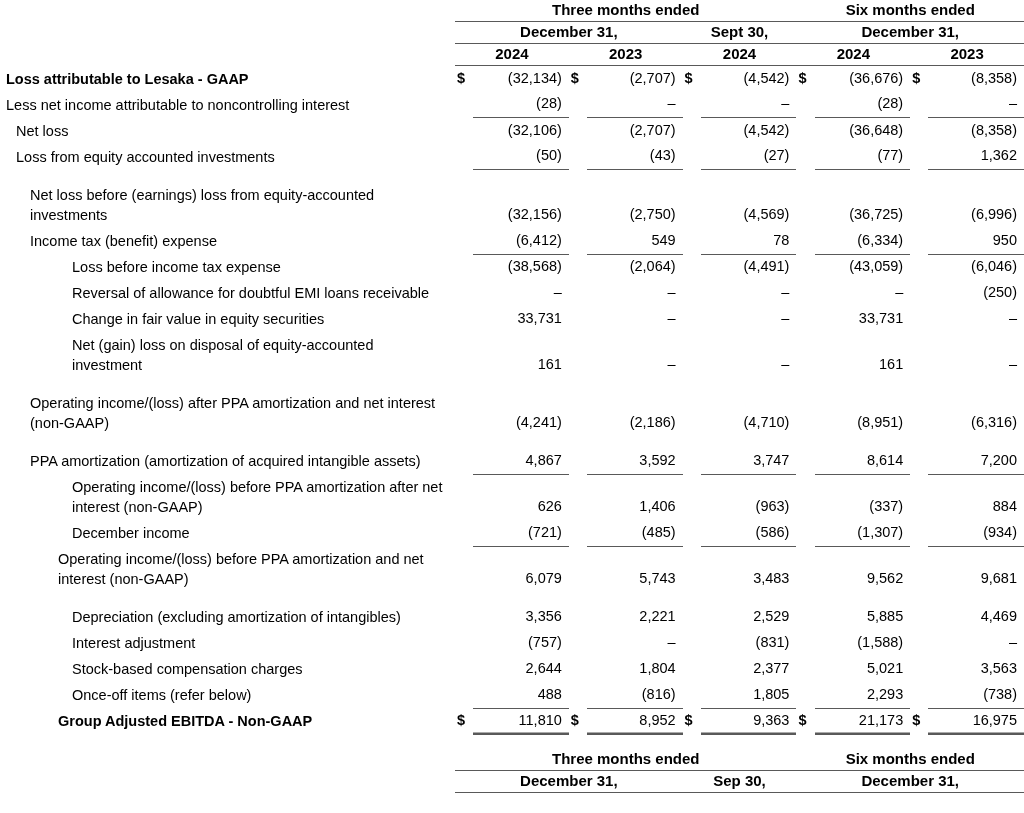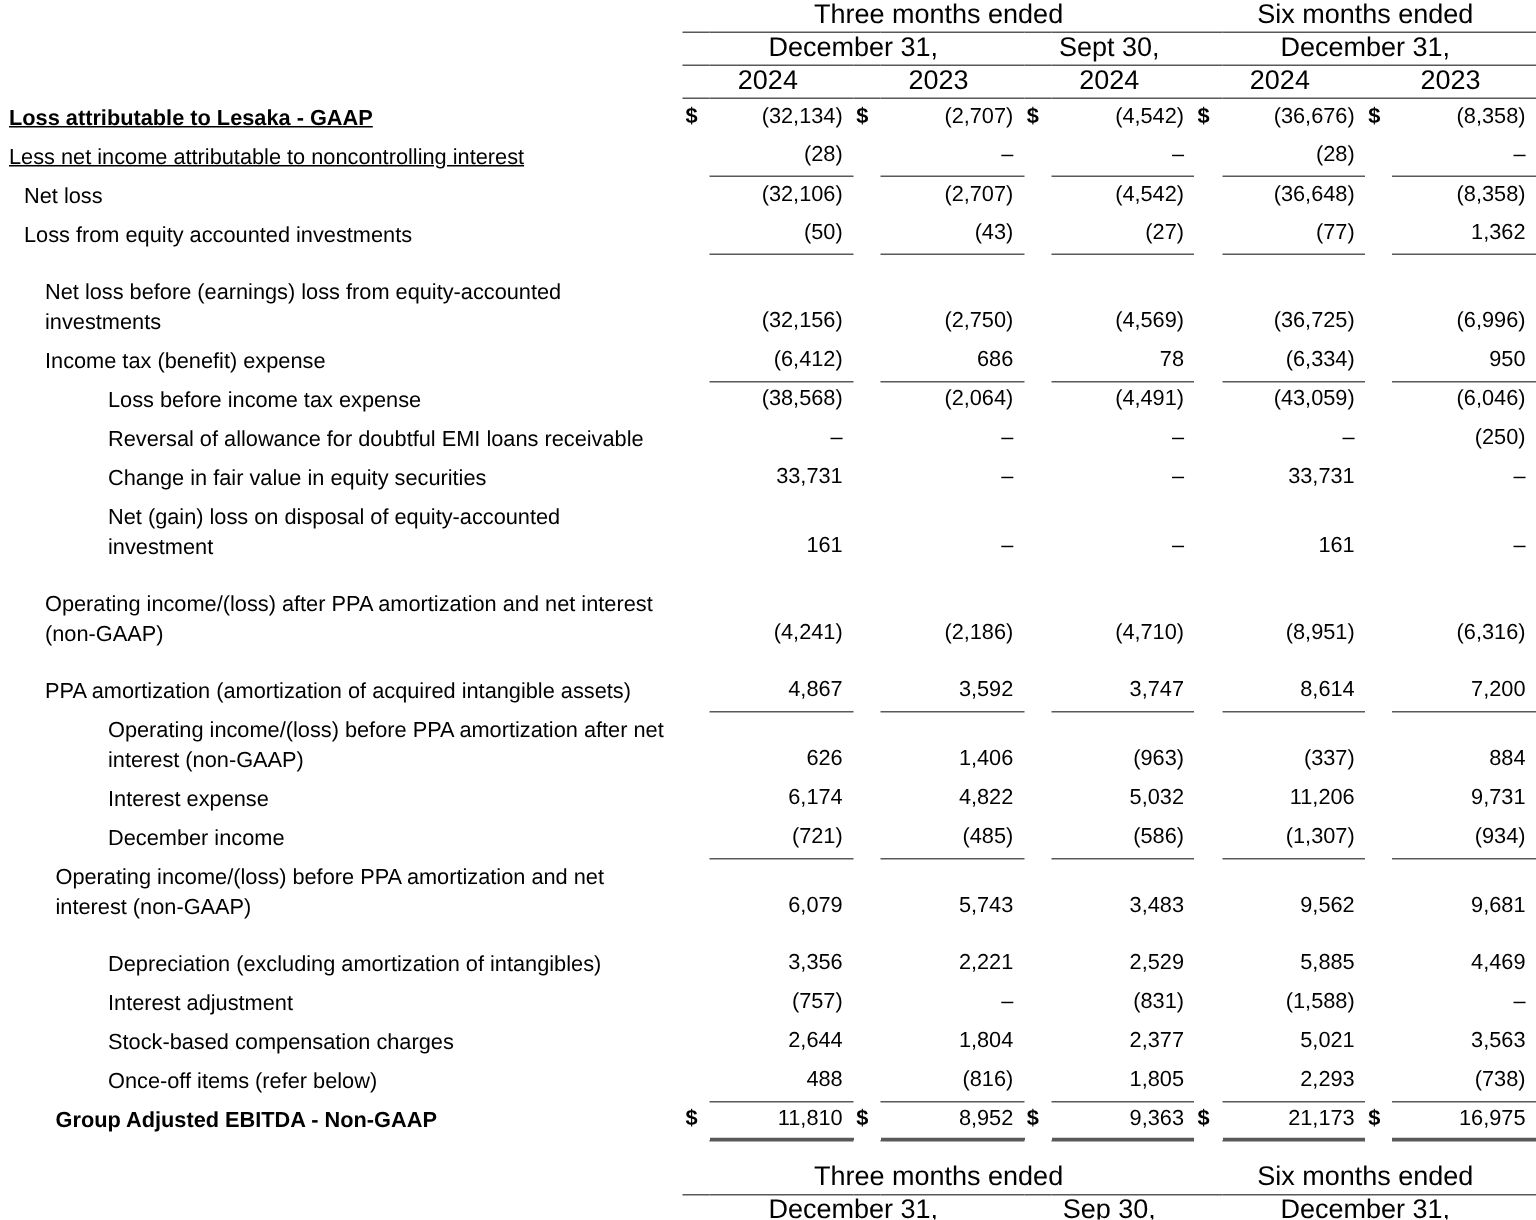--- a/index.html
+++ b/index.html
@@ -37,45 +37,45 @@
     padding: 0;
     vertical-align: bottom;
     font-size: 14.5px;
     line-height: 21px;
   }
 
   
   .hdr-group,
   .hdr-date,
   .hdr-year {
-    font-weight: normal;
+    font-weight: bold;
     text-align: center;
-    font-size: 18px;
+    font-size: 15px;
     line-height: 19px;
     white-space: nowrap;
     padding-bottom: 2px;
   }
   .rule-b { border-bottom: 1.5px solid #595959; }
 
   
   .lbl {
     text-align: left;
     padding-right: 8px;
     padding-top: 3px;
     padding-bottom: 3px;
     line-height: 20px;
     vertical-align: bottom;
   }
   .lbl.bold { font-weight: bold; }
 
-  .ind0 { padding-left: 6px; text-decoration: underline; }
+  .ind0 { padding-left: 6px; }
   .ind1 { padding-left: 16px; }
   .ind2 { padding-left: 30px; }
   .ind3 { padding-left: 72px; }
-  .ind4 { padding-left: 37px; margin-top: 19px; }
+  .ind4 { padding-left: 58px; margin-top: 19px; }
 
   .sym {
     text-align: left;
     font-weight: bold;
     padding-bottom: 3px;
     padding-left: 2px;
   }
   .num {
     text-align: right;
     padding-right: 7px;
@@ -202,21 +202,21 @@
           <td class="sym"></td>
           <td class="num">(36,725)</td>
           <td class="sym"></td>
           <td class="num">(6,996)</td>
         </tr>
         <tr>
           <td class="lbl ind2">Income tax (benefit) expense</td>
           <td class="sym"></td>
           <td class="num u-single">(6,412)</td>
           <td class="sym"></td>
-          <td class="num u-single">686</td>
+          <td class="num u-single">549</td>
           <td class="sym"></td>
           <td class="num u-single">78</td>
           <td class="sym"></td>
           <td class="num u-single">(6,334)</td>
           <td class="sym"></td>
           <td class="num u-single">950</td>
         </tr>
         <tr>
           <td class="lbl ind3">Loss before income tax expense</td>
           <td class="sym"></td>
@@ -306,33 +306,20 @@
           <td class="sym"></td>
           <td class="num">626</td>
           <td class="sym"></td>
           <td class="num">1,406</td>
           <td class="sym"></td>
           <td class="num">(963)</td>
           <td class="sym"></td>
           <td class="num">(337)</td>
           <td class="sym"></td>
           <td class="num">884</td>
-        </tr>
-        <tr>
-          <td class="lbl ind3">Interest expense</td>
-          <td class="sym"></td>
-          <td class="num">6,174</td>
-          <td class="sym"></td>
-          <td class="num">4,822</td>
-          <td class="sym"></td>
-          <td class="num">5,032</td>
-          <td class="sym"></td>
-          <td class="num">11,206</td>
-          <td class="sym"></td>
-          <td class="num">9,731</td>
         </tr>
         <tr>
           <td class="lbl ind3">December income</td>
           <td class="sym"></td>
           <td class="num u-single">(721)</td>
           <td class="sym"></td>
           <td class="num u-single">(485)</td>
           <td class="sym"></td>
           <td class="num u-single">(586)</td>
           <td class="sym"></td>

